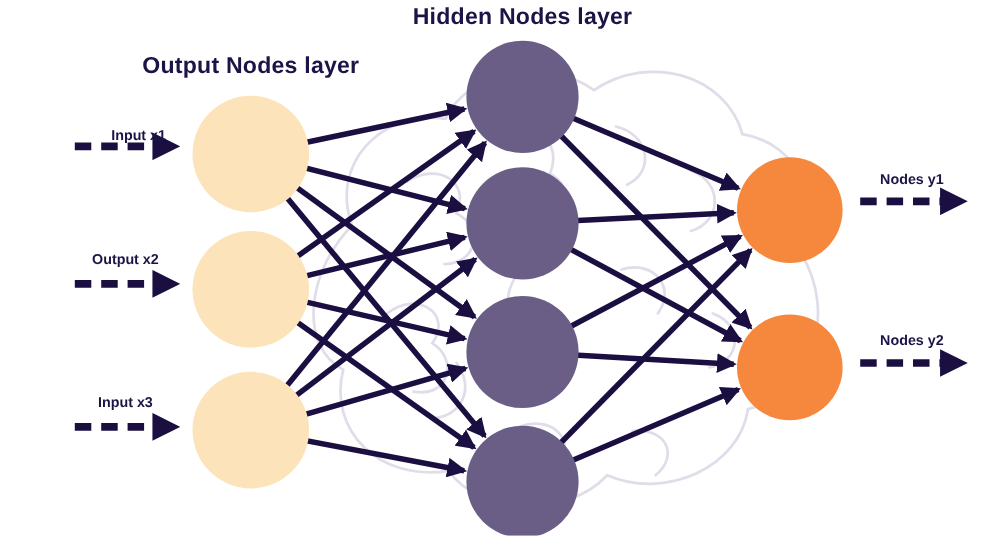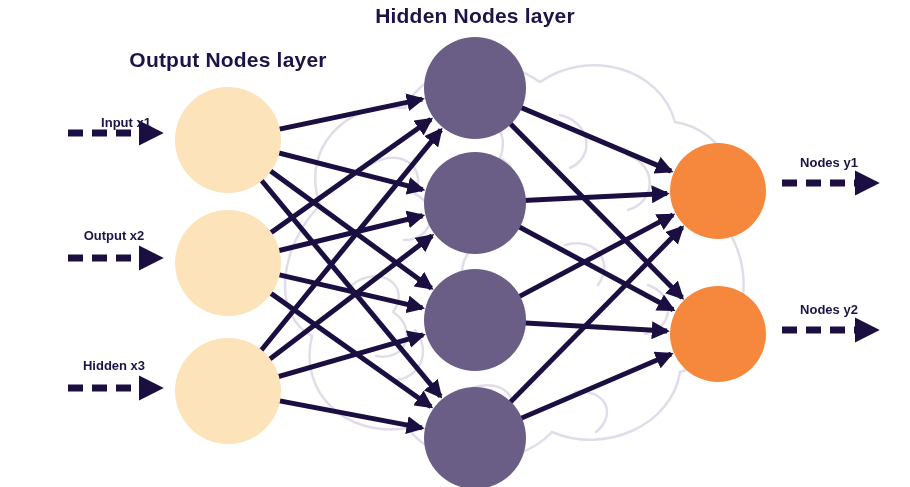--- a/index.html
+++ b/index.html
@@ -115,19 +115,19 @@
 
   <div class="layer-title" id="t-input">Output Nodes layer</div>
 
   <div class="layer-title" id="t-hidden">Hidden Nodes layer</div>
 
 
   <div class="io-label" id="l-in1">Input x1</div>
 
   <div class="io-label" id="l-in2">Output x2</div>
 
-  <div class="io-label" id="l-in3">Hidden x3</div>
+  <div class="io-label" id="l-in3">Input x3</div>
 
   <div class="io-label" id="l-out1">Nodes y1</div>
 
   <div class="io-label" id="l-out2">Nodes y2</div>
 
 </div>
 
 </body></html>

